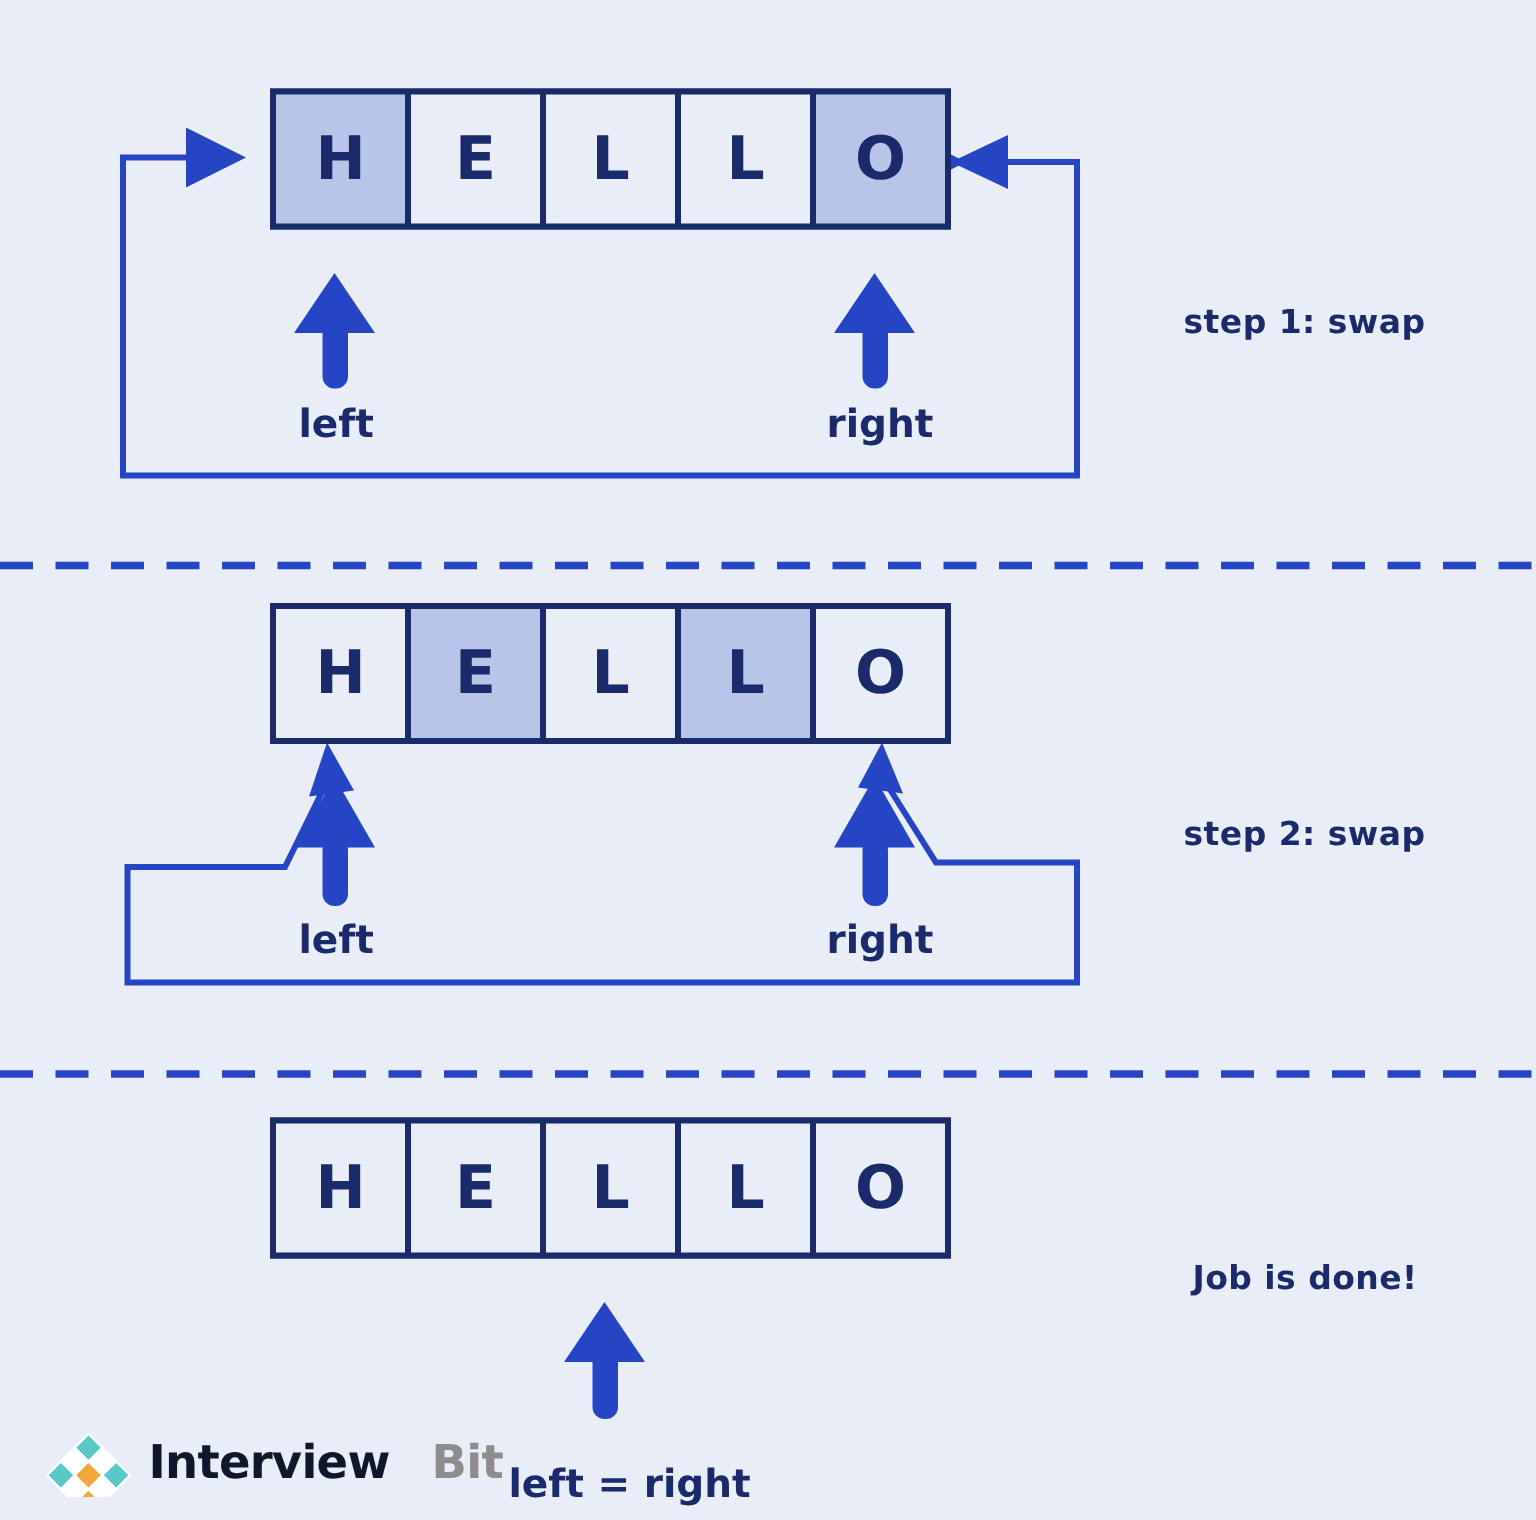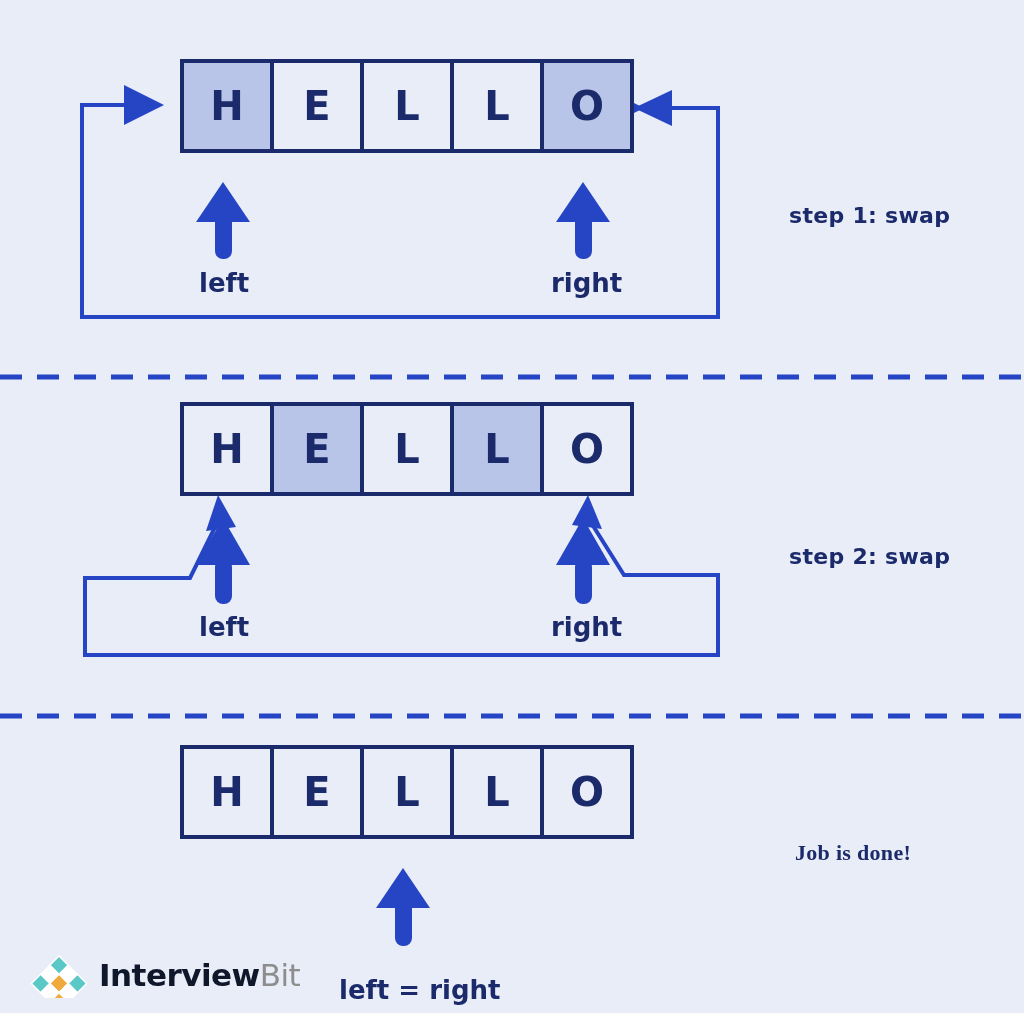--- a/index.html
+++ b/index.html
@@ -78,21 +78,21 @@
     align-items: center;
     gap: 9px;
   }
   .logo-text {
     font-size: 31px;
     font-weight: 700;
     letter-spacing: -0.5px;
     line-height: 1;
   }
   .logo-text .t1 { color: #0f172a; }
-  .logo-text .t2 { color: #8d8d8d; font-weight: 400; }
+  .logo-text .t2 { color: #8d8d8d; font-weight: 700; margin-left: 28px; }
 </style>
 </head>
 <body>
 
 <div id="canvas">
 
   <svg class="svg-layer" viewBox="0 0 1024 1013">
     <defs>
       <marker id="mk-right" markerWidth="10" markerHeight="10" refX="9" refY="5" orient="auto" markerUnits="strokeWidth">
         <path d="M0,0 L10,5 L0,10 z" fill="#2545c4"></path>
@@ -173,21 +173,21 @@
   <div class="step-label" style="left:789px; top:544px;">step 2: swap</div>
 
   <div class="array-row" id="row-3" style="left:180px; top:745px;">
     <div class="cell">H</div>
     <div class="cell">E</div>
     <div class="cell">L</div>
     <div class="cell">L</div>
     <div class="cell">O</div>
   </div>
   <div class="ptr-label" style="left:339px; top:975px;">left = right</div>
-  <div class="step-label" style="left:795px; top:840px;font-family:Liberation Serif, serif;">Job is done!</div>
+  <div class="step-label" style="left:795px; top:840px;">Job is done!</div>
 
   <div class="logo">
     <svg width="62" height="46" viewBox="0 0 62 46">
       <g transform="translate(31,4) rotate(45)" stroke="#ffffff" stroke-width="1.4">
         <rect x="0" y="0" width="13" height="13" fill="#5bc8c8"></rect>
         <rect x="13" y="0" width="13" height="13" fill="#ffffff"></rect>
         <rect x="0" y="13" width="13" height="13" fill="#ffffff"></rect>
         <rect x="13" y="13" width="13" height="13" fill="#f2a93b"></rect>
         <rect x="26" y="0" width="13" height="13" fill="#5bc8c8"></rect>
         <rect x="0" y="26" width="13" height="13" fill="#5bc8c8"></rect>

